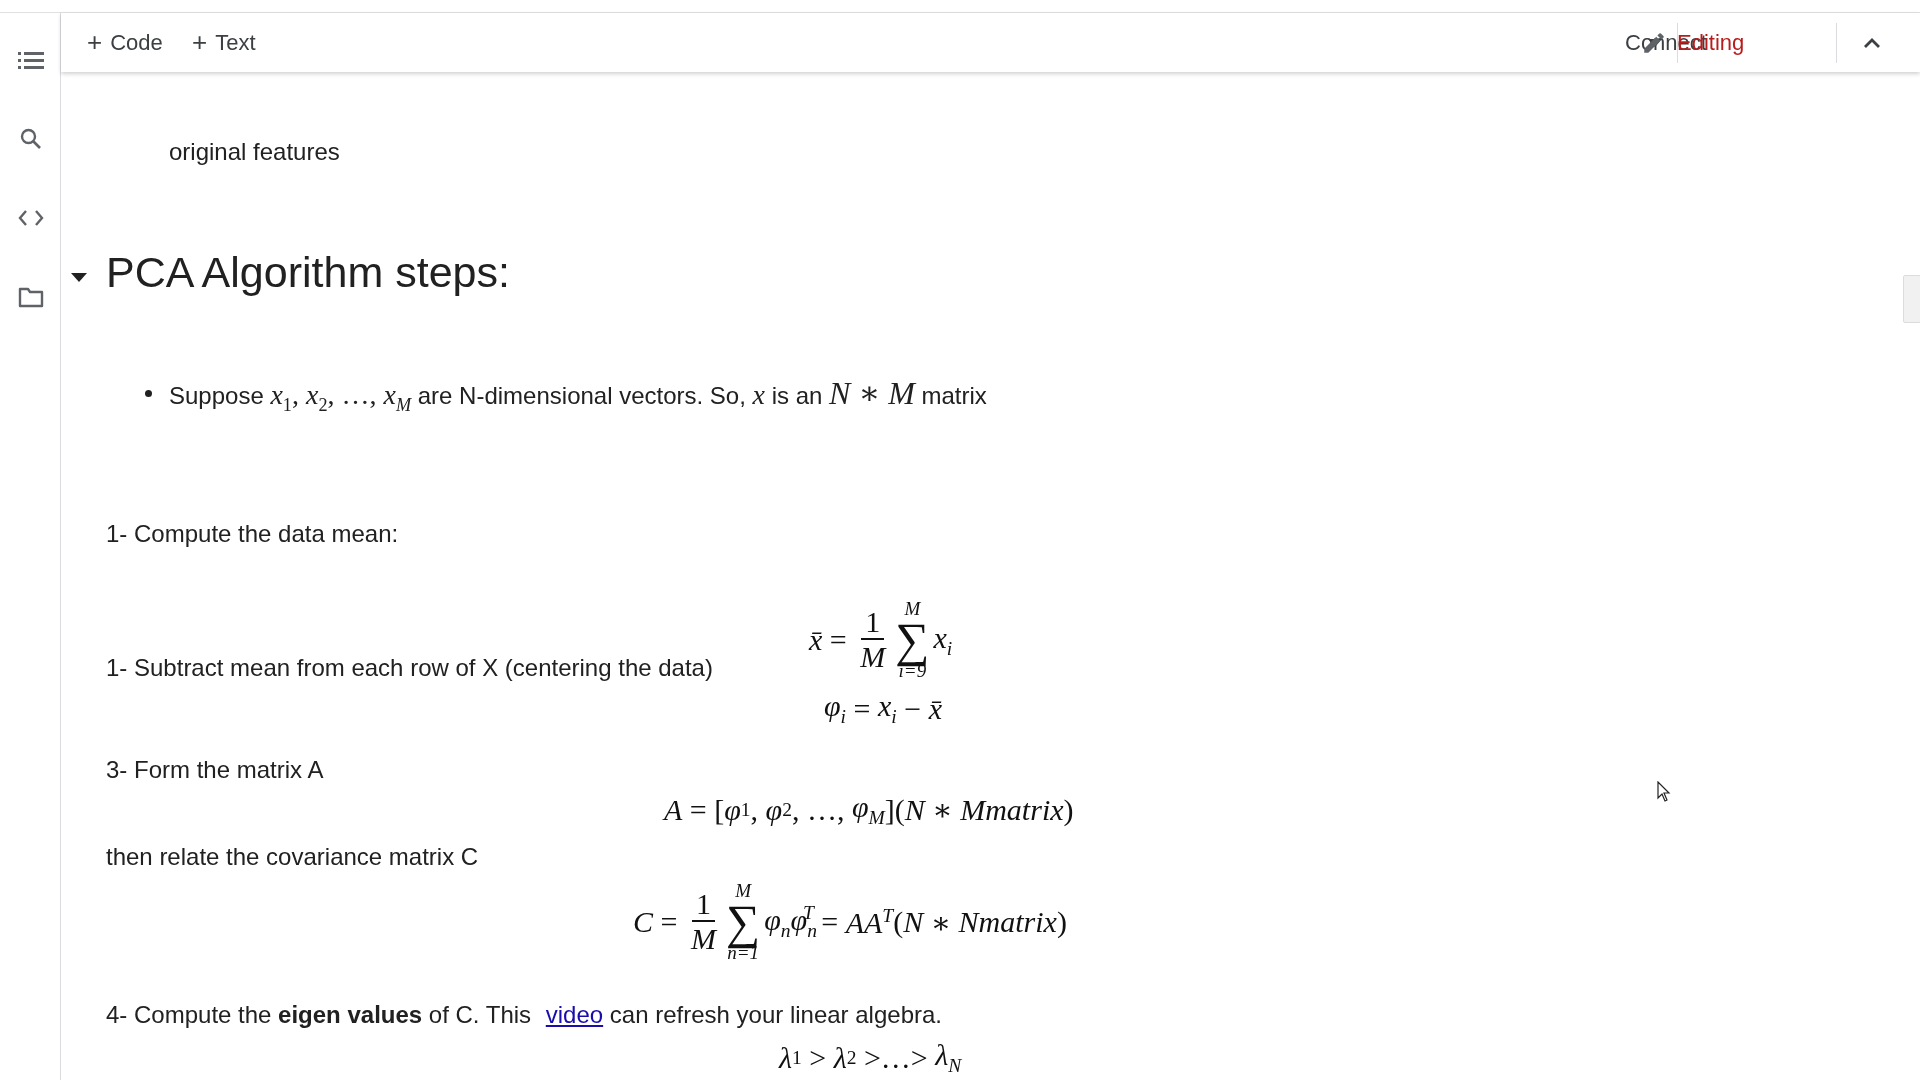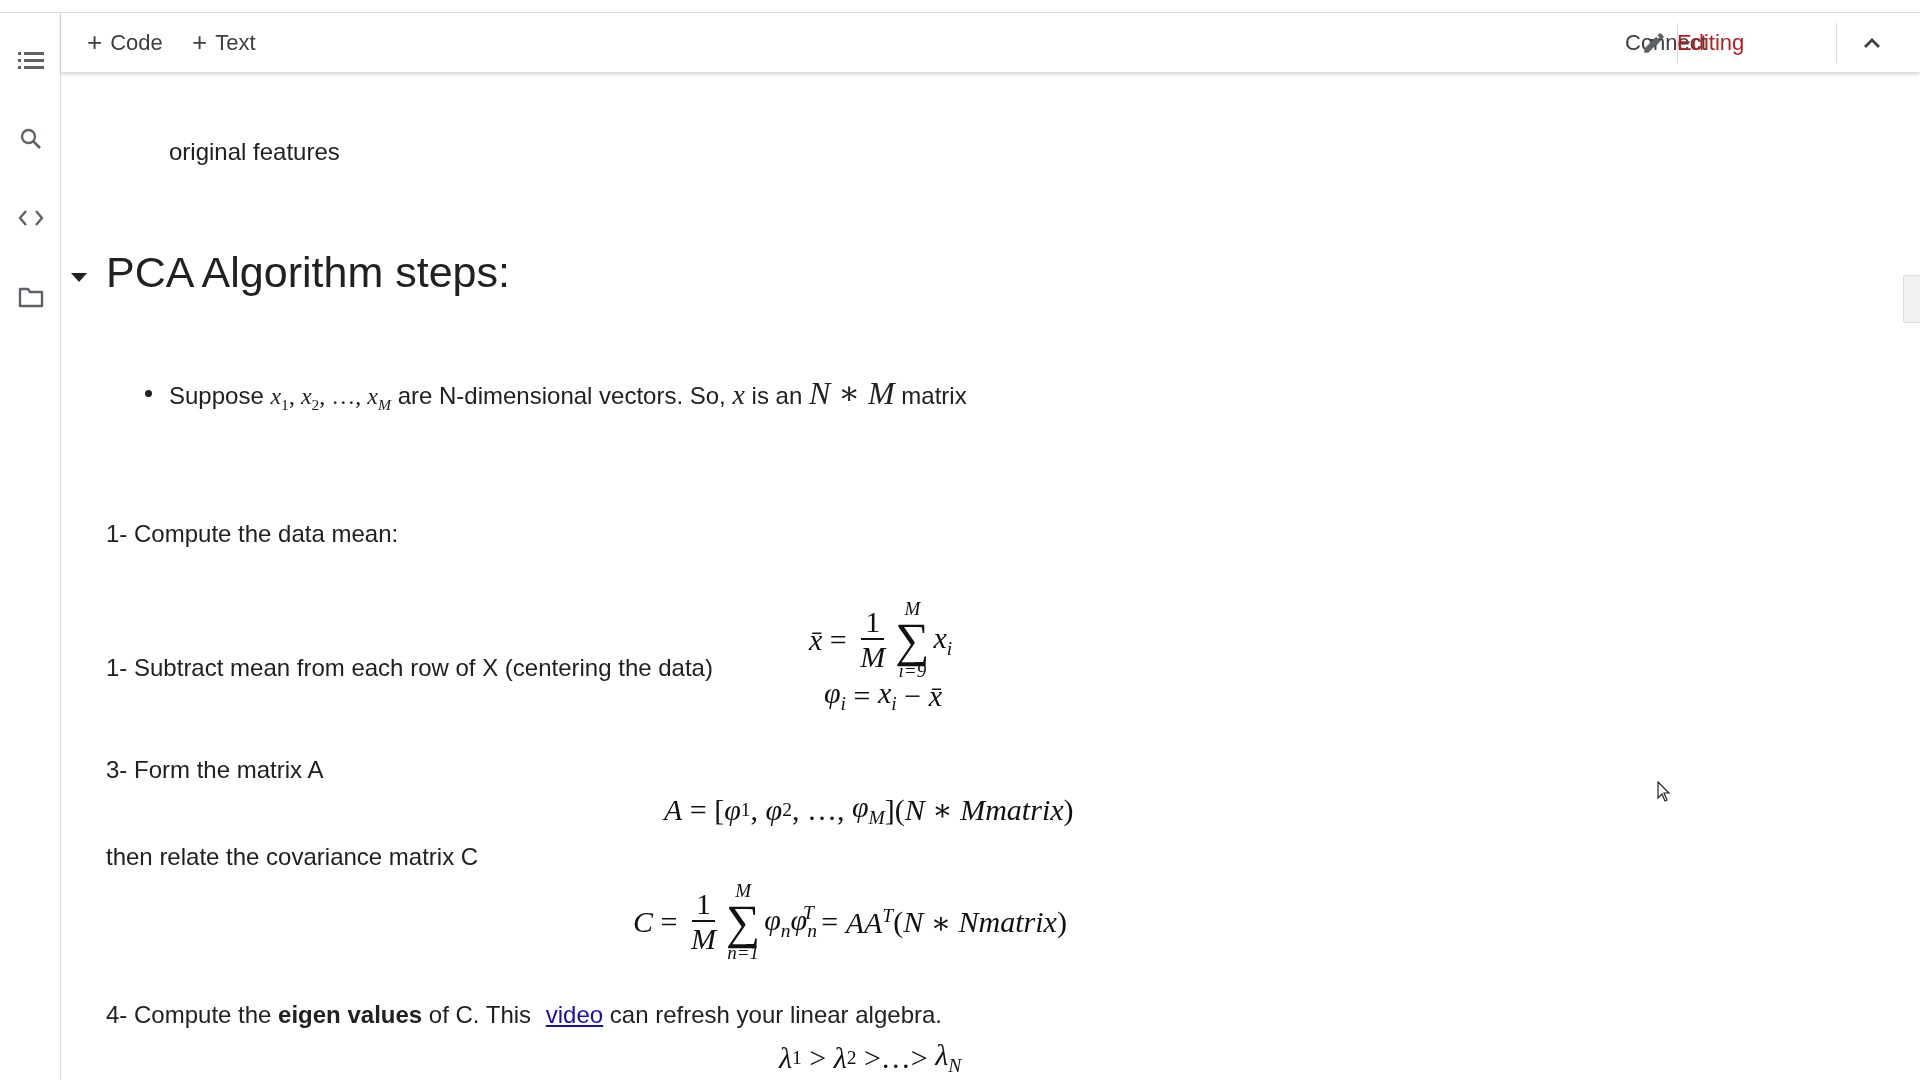--- a/index.html
+++ b/index.html
@@ -102,37 +102,37 @@
   </div>
 </div>
 
 <div class="content">
   <div class="txt" style="left:108px; top:65px;">original features</div>
 
   <div class="tri" style="left:10px; top:201px;"></div>
   <div class="heading" style="left:45px; top:176px;">PCA Algorithm steps:</div>
 
   <div class="txt bullet" style="left:108px; top:306px;">
-    <span>Suppose </span><span class="math" style="font-size:24px;">x<sub class="mr">1</sub><span class="mr">, </span>x<sub class="mr">2</sub><span class="mr">, …, </span>x<sub>M</sub></span><span> are N-dimensional vectors. So, </span><span class="math" style="font-size:28px;">x</span><span> is an </span><span class="math" style="font-size:32px;">N ∗ M</span><span> matrix</span>
+    <span>Suppose </span><span class="math" style="font-size:28px;">x<sub class="mr">1</sub><span class="mr">, </span>x<sub class="mr">2</sub><span class="mr">, …, </span>x<sub>M</sub></span><span> are N-dimensional vectors. So, </span><span class="math" style="font-size:28px;">x</span><span> is an </span><span class="math" style="font-size:32px;">N ∗ M</span><span> matrix</span>
   </div>
 
   <div class="txt" style="left:45px; top:423px;margin-top:24px;">1- Compute the data mean:</div>
   <div class="eq" style="left:748px; top:528px;">
     <span class="math">x̄</span>&nbsp;=&nbsp;<span class="frac">
         <span class="num">1</span>
         <span class="den">M</span>
       </span><span class="sum">
         <span class="lim">M</span>
         <span class="sig">∑</span>
         <span class="lim">i=9</span>
       </span><span class="math">x<sub>i</sub></span>
   </div>
 
   <div class="txt" style="left:45px; top:581px;">1- Subtract mean from each row of X (centering the data)</div>
-  <div class="eq" style="left:763px; top:604px;">
+  <div class="eq" style="left:763px; top:617px;">
     <span class="math">φ<sub>i</sub></span>&nbsp;=&nbsp;<span class="math">x<sub>i</sub></span>&nbsp;−&nbsp;<span class="math">x̄</span>
   </div>
 
   <div class="txt" style="left:45px; top:683px;">3- Form the matrix A</div>
   <div class="eq" style="left:603px; top:718px;">
     <span class="math">A</span>&nbsp;=&nbsp;[<span class="math">φ</span><sub>1</sub>,&nbsp;<span class="math">φ</span><sub>2</sub>,&nbsp;…,&nbsp;<span class="math">φ<sub>M</sub></span>](<span class="math">N</span>&nbsp;∗&nbsp;<span class="math">Mmatrix</span>)
   </div>
 
   <div class="txt" style="left:45px; top:770px;">then relate the covariance matrix C</div>
   <div class="eq" style="left:572px; top:810px;">

